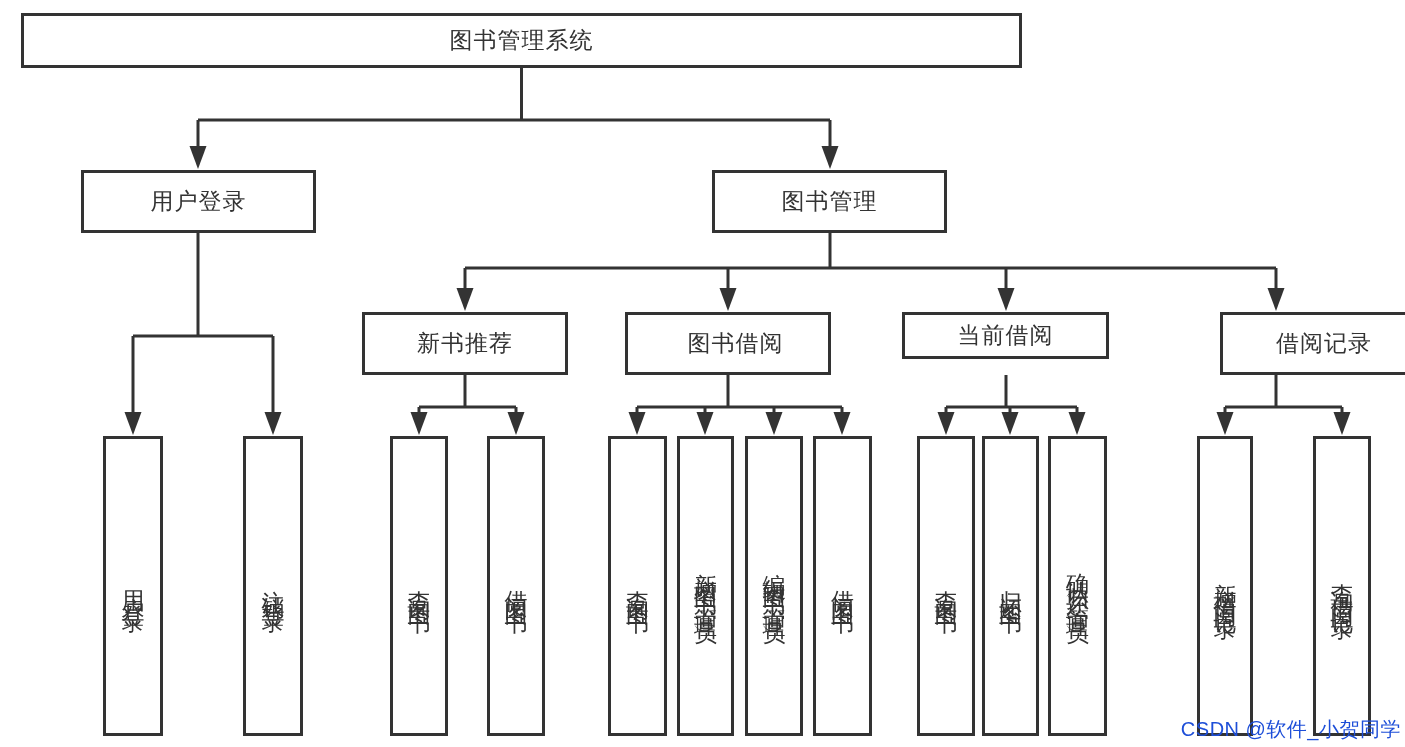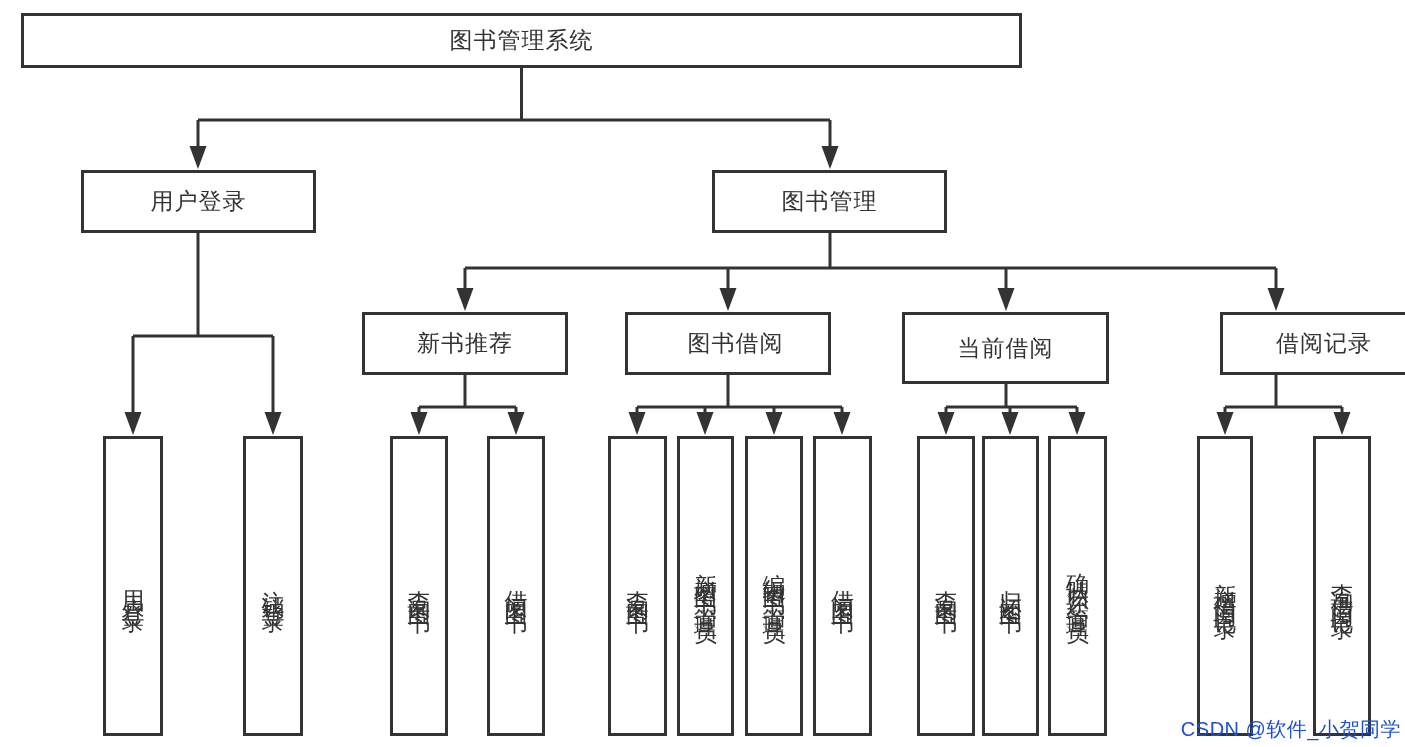--- a/index.html
+++ b/index.html
@@ -123,21 +123,21 @@
     </g>
   </svg>
 
   <div class="node" style="left:21px; top:13px; width:1001px; height:55px;">图书管理系统</div>
 
   <div class="node" style="left:81px; top:170px; width:235px; height:63px;">用户登录</div>
   <div class="node" style="left:712px; top:170px; width:235px; height:63px;">图书管理</div>
 
   <div class="node" style="left:362px; top:312px; width:206px; height:63px;">新书推荐</div>
   <div class="node" style="left:625px; top:312px; width:206px; height:63px;padding-left:15px;">图书借阅</div>
-  <div class="node" style="left:902px; top:312px; width:207px; height:72px;">当前借阅</div>
+  <div class="node" style="left:902px; top:312px; width:207px; height:47px;">当前借阅</div>
   <div class="node" style="left:1172px; top:312px; width:208px; height:63px;margin-left:48px;">借阅记录</div>
 
   <div class="node leaf" style="left:103px; top:436px; width:60px; height:300px;">
     <span class="vtext">用户登录</span>
   </div>
   <div class="node leaf" style="left:243px; top:436px; width:60px; height:300px;">
     <span class="vtext">注销登录</span>
   </div>
 
   <div class="node leaf" style="left:390px; top:436px; width:58px; height:300px;">

